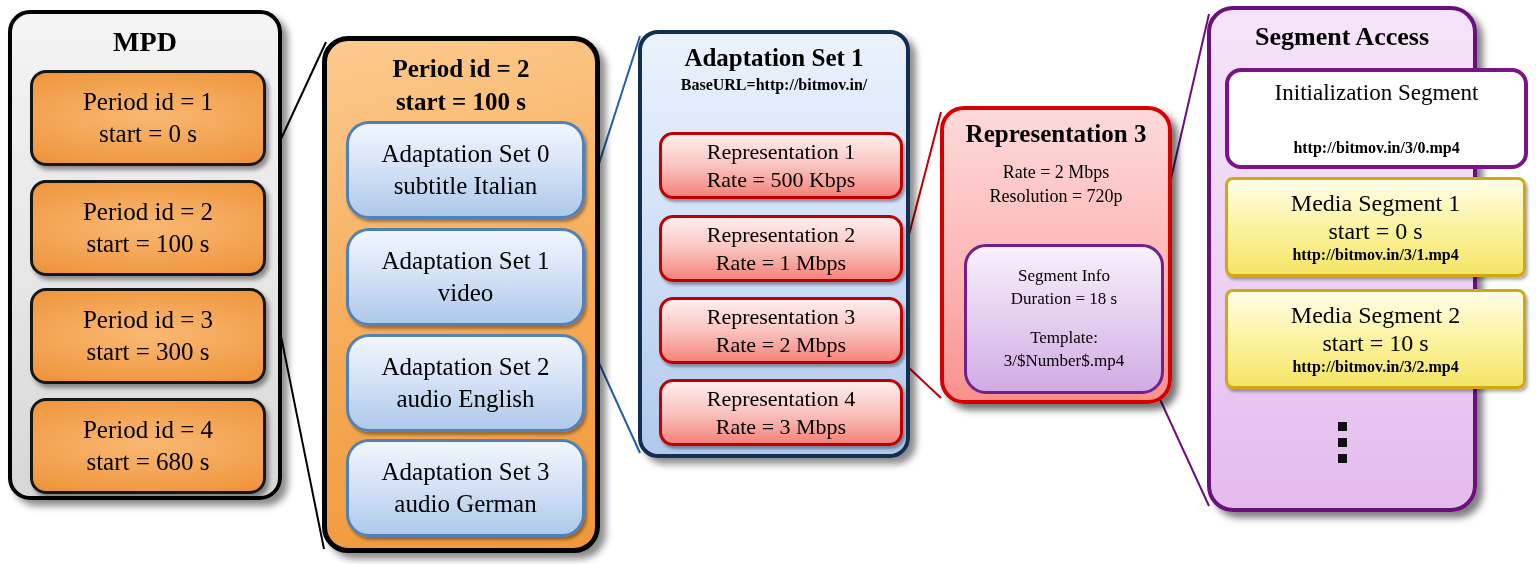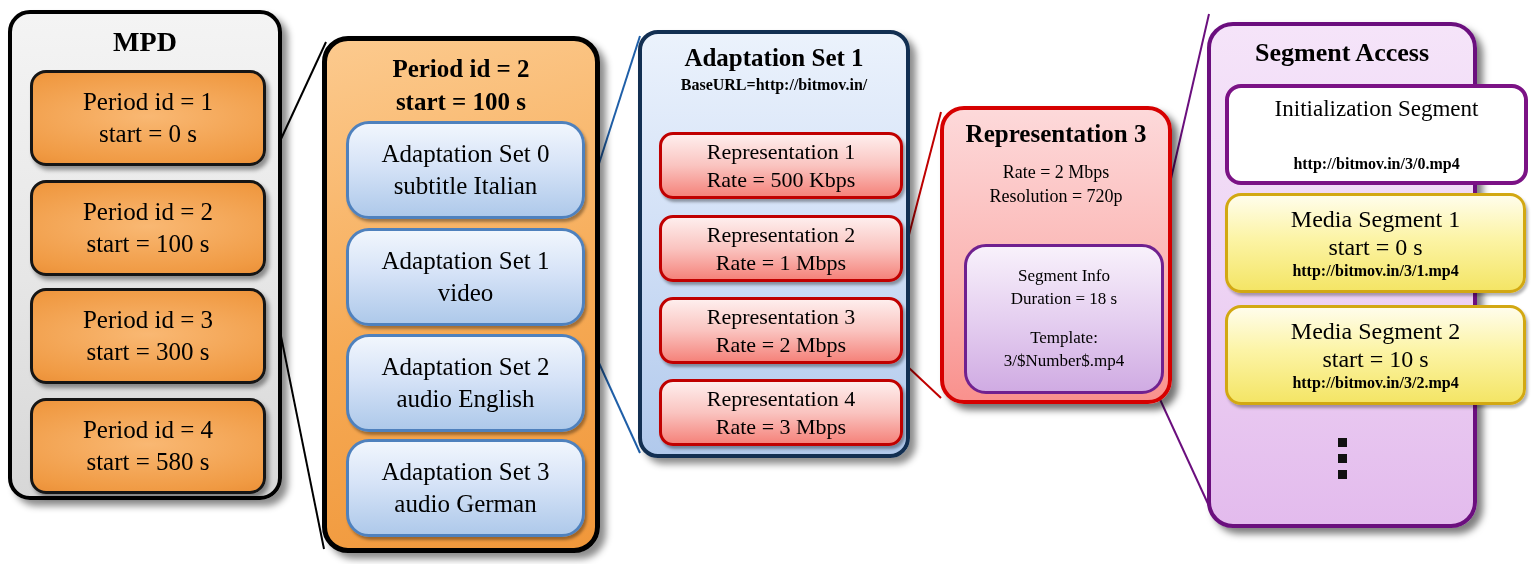--- a/index.html
+++ b/index.html
@@ -80,33 +80,32 @@
     font-size:17px;line-height:1.35;
   }
   .seg-info-gap{margin-top:16px;}
 
   
   .segment-access-box{
     left:1207px;top:6px;width:270px;height:506px;
     background:linear-gradient(180deg,#f5e4f9 0%,#eed4f4 50%,#e3bbed 100%);
     border:4px solid #6b0f7e;border-radius:26px;
     box-shadow:6px 6px 7px rgba(0,0,0,0.5);
-    margin-top:16px;
   }
   .segment-access-title{position:absolute;left:0;top:12px;width:100%;text-align:center;font-size:26px;font-weight:bold;}
   .init-segment{
     position:absolute;left:14px;top:58px;width:295px;height:93px;
     background:#ffffff;border:4px solid #7b1285;border-radius:16px;gap:32px;
   }
   .init-line1{font-size:23px;}
   .seg-url{font-size:16px;font-weight:bold;margin-top:1px;}
   .media-segment{
     position:absolute;left:14px;width:295px;height:94px;
     background:linear-gradient(180deg,#fffdeb 0%,#fcf4a6 45%,#f4e566 100%);
-    border:3px solid #d2a812;border-radius:16px;
+    border:3px solid #d2a812;border-radius:8px;
     box-shadow:2px 3px 3px rgba(0,0,0,0.3);
   }
   .ms-line{font-size:24px;line-height:1.15;}
   .ellipsis{
     position:absolute;left:0;top:412px;width:100%;
     display:flex;flex-direction:column;align-items:center;gap:7px;
   }
   .ellipsis .dot{width:9px;height:9px;background:#111;}
 </style>
 </head>
@@ -134,21 +133,21 @@
     <div class="period-item ctr" style="top:166px">
       <div>Period id = 2</div>
       <div>start = 100 s</div>
     </div>
     <div class="period-item ctr" style="top:274px">
       <div>Period id = 3</div>
       <div>start = 300 s</div>
     </div>
     <div class="period-item ctr" style="top:384px">
       <div>Period id = 4</div>
-      <div>start = 580 s</div>
+      <div>start = 680 s</div>
     </div>
   </div>
 
   <div class="box period-box">
     <div class="period-box-title">
       <div>Period id = 2</div>
       <div>start = 100 s</div>
     </div>
     <div class="adaptation-item ctr" style="top:80px">
       <div>Adaptation Set 0</div>

